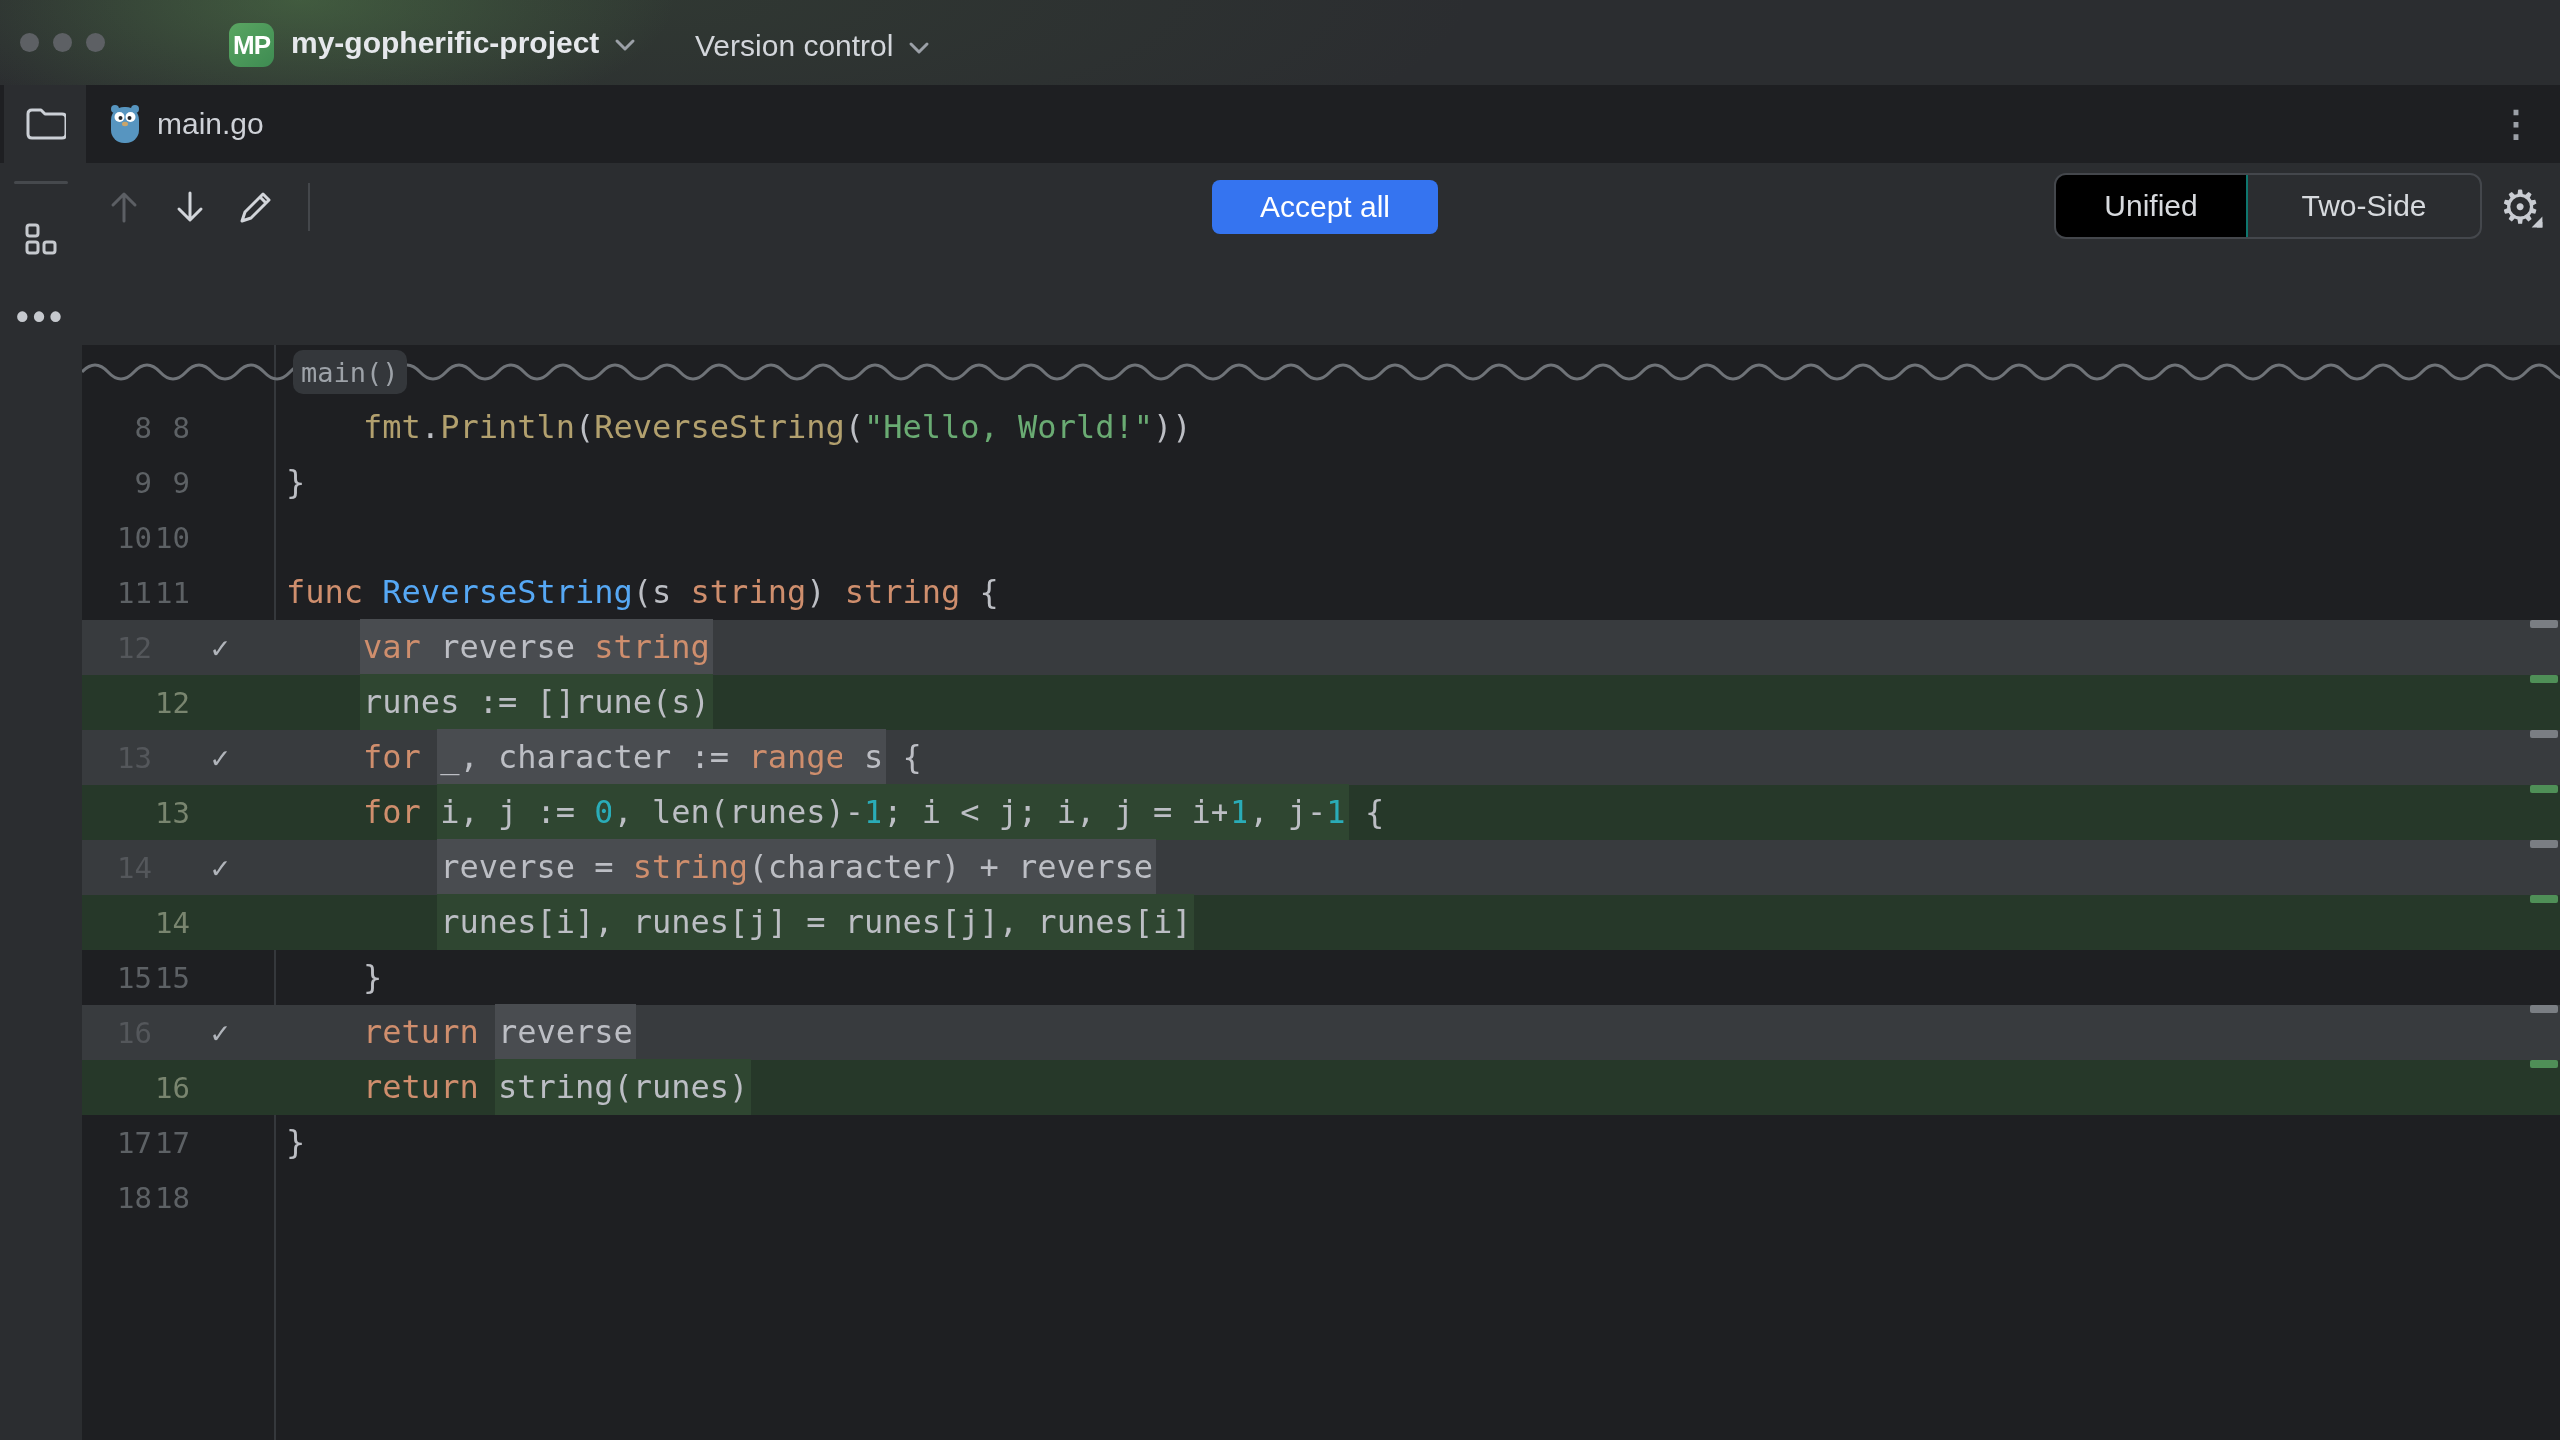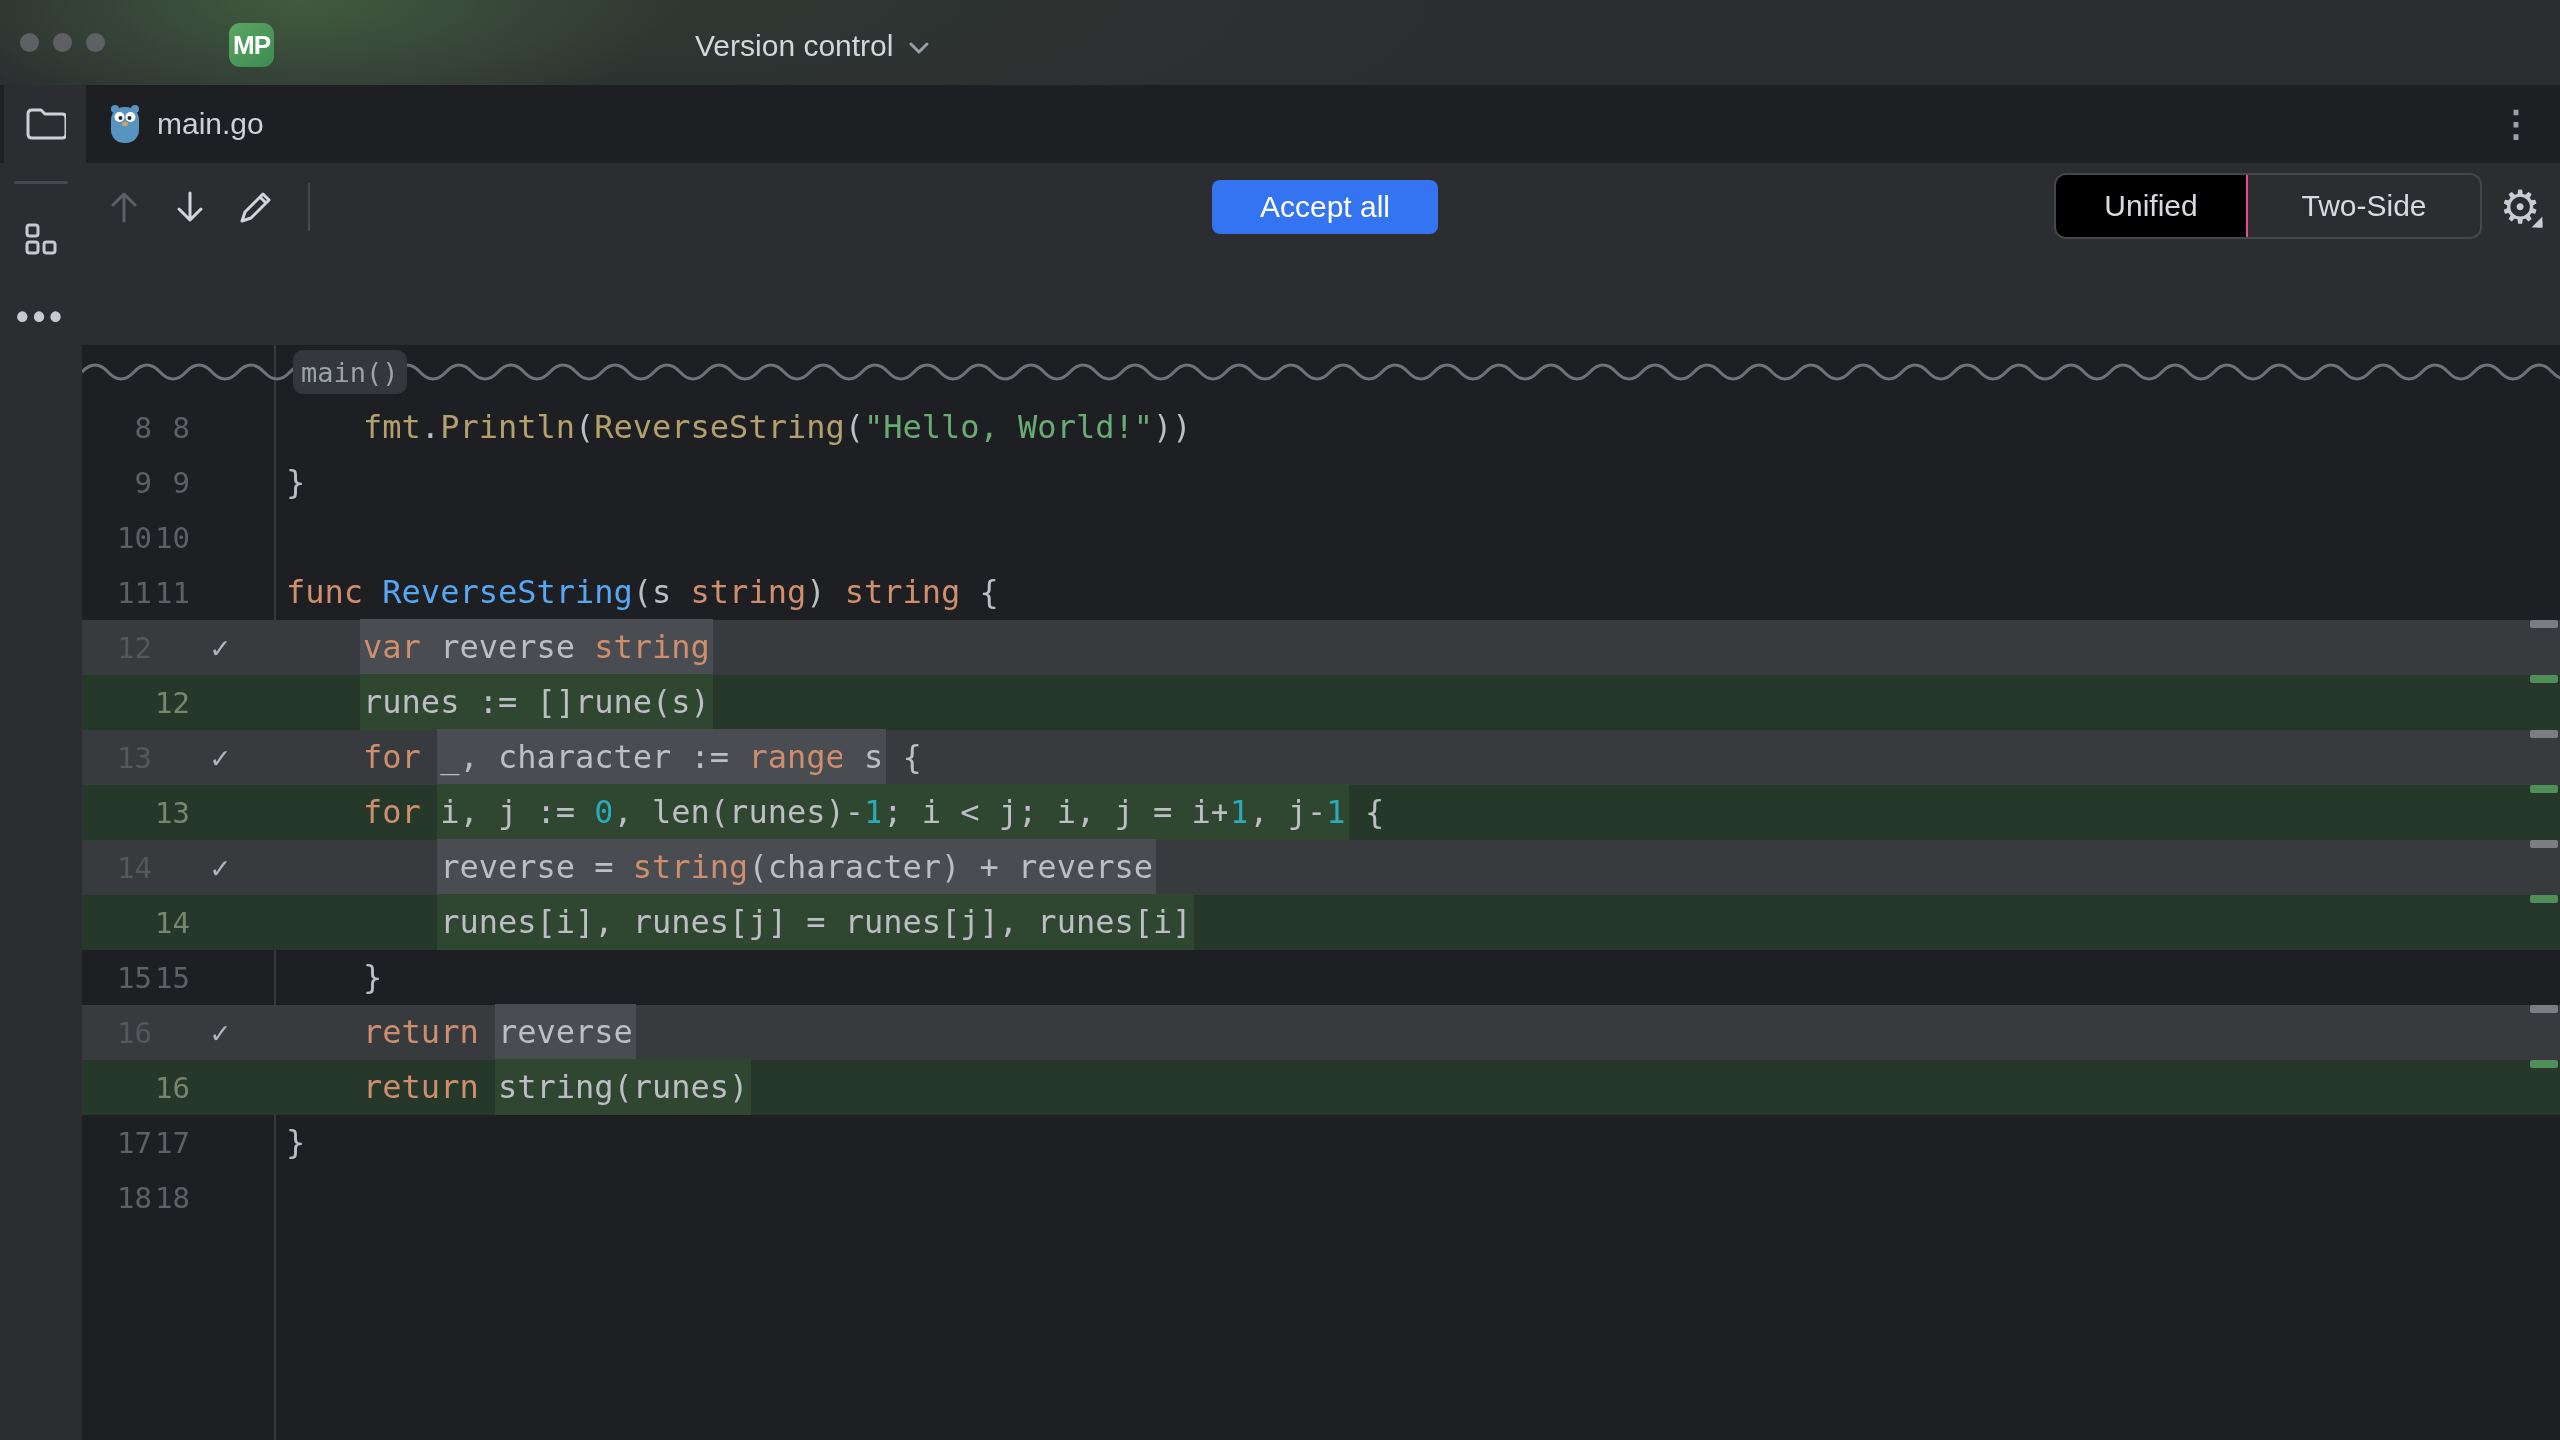--- a/index.html
+++ b/index.html
@@ -57,21 +57,21 @@
     position:absolute;left:1130px;top:17px;width:226px;height:54px;border:none;border-radius:8px;
     background:#3574f0;color:#ffffff;font-size:30px;font-family:"Liberation Sans",sans-serif;
     display:flex;align-items:center;justify-content:center;cursor:pointer;
   }
   .viewmode{
     position:absolute;right:78px;top:10px;height:62px;border:2px solid #44474c;border-radius:12px;
     display:flex;overflow:hidden;align-items:stretch;
   }
   .vm-seg{display:flex;align-items:center;justify-content:center;font-size:30px;color:#d7dade;min-width:186px;padding:0 2px;}
   .vm-seg.selected{background:#000000;}
-  .vm-seg.right{min-width:228px;border-left:2px solid #ec4899;}
+  .vm-seg.right{min-width:228px;border-left:2px solid #0f766e;}
   .gear{position:absolute;right:16px;top:20px;width:48px;height:48px;color:#c9ccd2;font-size:46px;line-height:48px;text-align:center;}
   .gear .dd{position:absolute;right:-2px;bottom:0;width:0;height:0;border-left:9px solid transparent;border-top:9px solid transparent;border-right:9px solid #c9ccd2;border-bottom:9px solid #c9ccd2;transform:scale(.6);}
   
   .editor{position:absolute;top:345px;left:82px;right:0;bottom:0;background:#1e1f22;}
   .gutter-line{position:absolute;left:192px;top:0;bottom:0;width:2px;background:#35383c;}
   .sep-row{position:relative;height:55px;}
   .sep-row svg{position:absolute;left:0;top:0;}
   .fold-label{
     position:absolute;left:211px;top:5px;height:44px;padding:0 8px;border-radius:10px;
     background:#34373b;color:#9da2a8;font-family:"DejaVu Sans Mono",monospace;font-size:27px;
@@ -96,20 +96,26 @@
 </head>
 <body>
 
 <div class="titlebar">
   <div class="dots">
     <div class="dot"></div>
     <div class="dot"></div>
     <div class="dot"></div>
   </div>
   <div class="badge">MP</div>
+  <div class="proj-name">
+    <span>my-gopherific-project</span>
+    <svg class="tb-chev ico" width="24" height="16" viewBox="0 0 24 16">
+      <path d="M4 4 l8 8 8-8" fill="none" stroke="#9ba0a7" stroke-width="3" stroke-linecap="round" stroke-linejoin="round"></path>
+    </svg>
+  </div>
   <div class="menu-item">
     <span>Version control</span>
     <svg class="tb-chev ico" width="24" height="16" viewBox="0 0 24 16">
       <path d="M4 4 l8 8 8-8" fill="none" stroke="#9ba0a7" stroke-width="3" stroke-linecap="round" stroke-linejoin="round"></path>
     </svg>
   </div>
 </div>
 
 <div class="tabbar">
   <div class="folder-cell">

